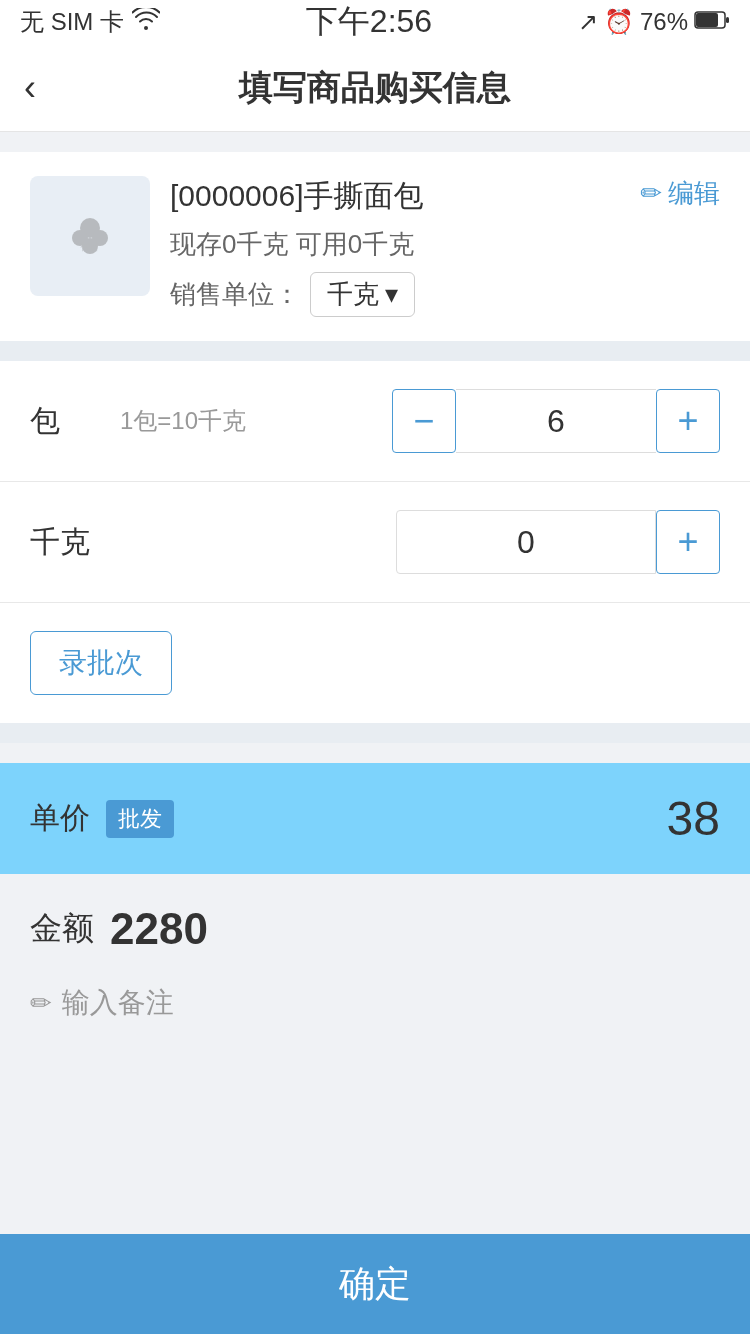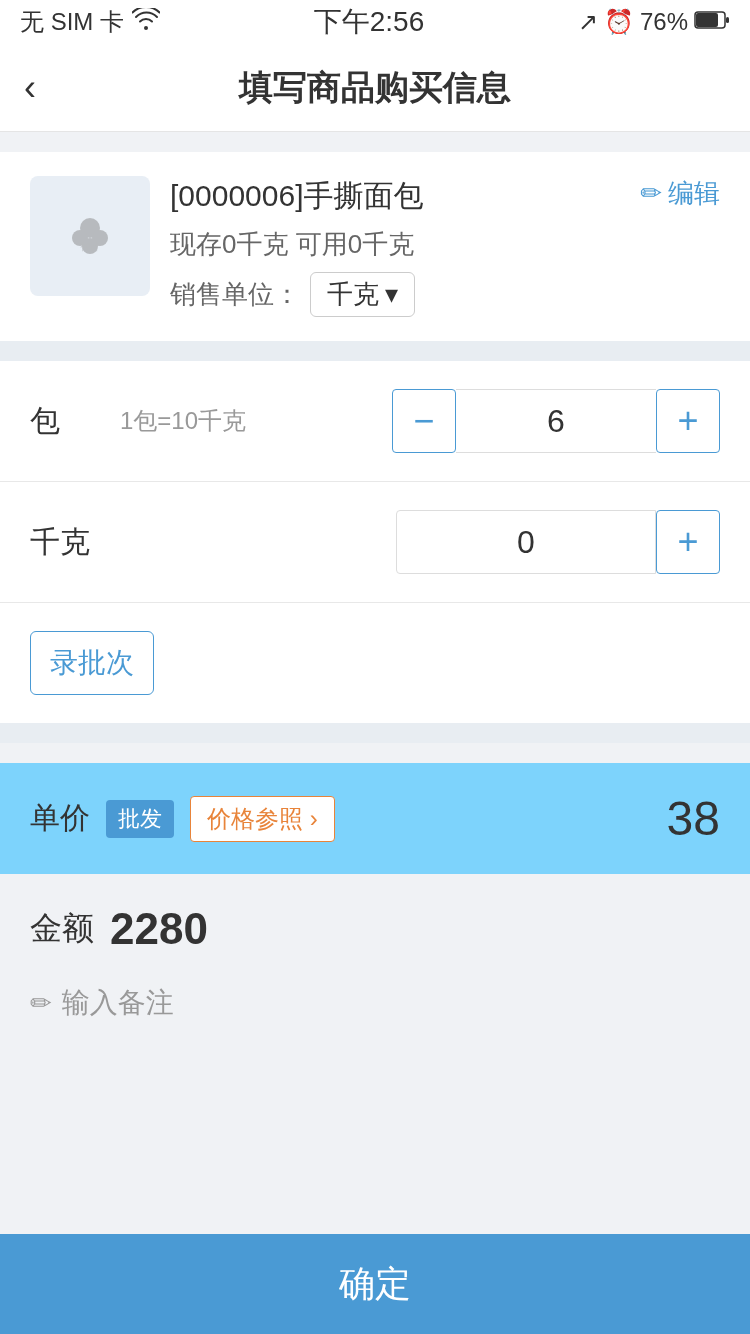--- a/index.html
+++ b/index.html
@@ -18,21 +18,21 @@
       height: 44px;
       background: #fff;
       display: flex;
       align-items: center;
       justify-content: space-between;
       padding: 0 20px;
       font-size: 24px;
       color: #333;
     }
     .status-left { display: flex; align-items: center; gap: 8px; }
-    .status-center { font-size: 28px; font-weight: 500; }
+    .status-center { font-size: 32px; font-weight: 500; }
     .status-right { display: flex; align-items: center; gap: 6px; font-size: 24px; }
 
     
     .nav-bar {
       height: 88px;
       background: #fff;
       display: flex;
       align-items: center;
       justify-content: center;
       position: relative;
@@ -175,21 +175,21 @@
     }
     .total-text {
       font-size: 30px;
       color: #333;
     }
     .total-text span { color: #4a9ad4; font-size: 32px; font-weight: 600; }
     .batch-btn {
       border: 1px solid #4a9ad4;
       color: #4a9ad4;
       font-size: 28px;
-      padding: 12px 19px;
+      padding: 12px 28px;
       border-radius: 6px;
       background: #fff;
       cursor: pointer;
     }
 
     
     .price-section {
       background: #7dd3fc;
       margin-top: 20px;
       padding: 28px 30px;
@@ -356,21 +356,20 @@
 <div class="total-row">
   <button class="batch-btn">录批次</button>
 </div>
 
 <div class="separator"></div>
 
 <div class="price-section">
   <div class="price-row">
     <span class="price-label">单价</span>
     <span class="price-tag">批发</span>
-    <button class="price-ref-btn">价格参照 ›</button>
     <span class="price-value">38</span>
   </div>
 </div>
 
 <div class="amount-section">
   <div class="amount-row">
     <span class="amount-label">金额</span>
     <span class="amount-value">2280</span>
   </div>
   <div class="note-row">

